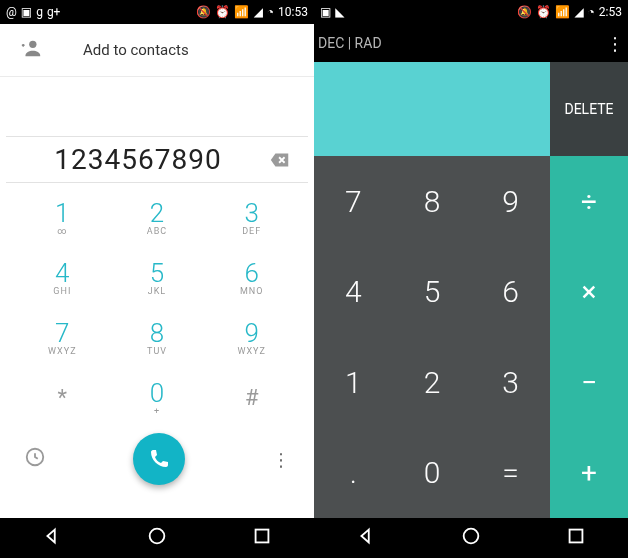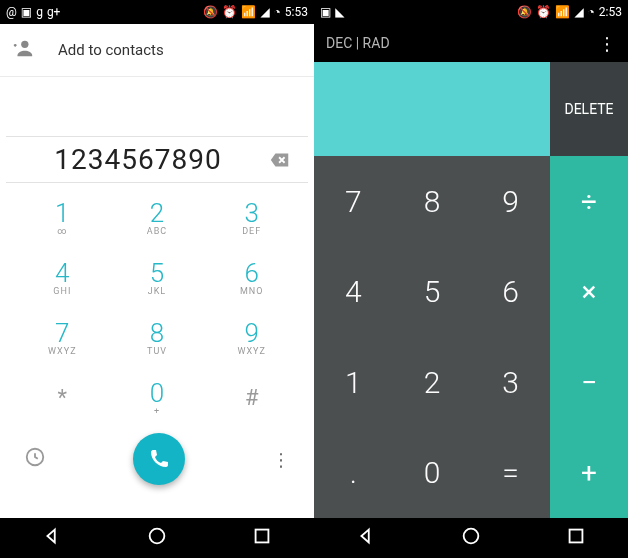--- a/index.html
+++ b/index.html
@@ -5,38 +5,38 @@
 *{box-sizing:border-box;margin:0;padding:0;font-family:Roboto,Arial,sans-serif}
 body{background:#fff;width:628px;height:558px;display:flex}
 .phone{width:314px;height:558px;display:flex;flex-direction:column;position:relative}
 .status{height:24px;background:#000;color:#fff;display:flex;align-items:center;justify-content:space-between;padding:0 6px;font-size:12px}
 .status .left{display:flex;gap:4px;align-items:center}
 .status .right{display:flex;gap:4px;align-items:center}
 .nav{height:40px;background:#000;display:flex;align-items:center;justify-content:space-around}
 .nav svg{width:22px;height:22px;stroke:#fff;fill:none;stroke-width:2}
 
 .dialer{flex:1;background:#fff;display:flex;flex-direction:column}
-.contactbar{height:52px;display:flex;align-items:center;padding:0 12px;gap:24px;box-shadow:0 1px 0 rgba(0,0,0,.08)}
+.contactbar{height:52px;display:flex;align-items:center;padding:0 20px;gap:41px;box-shadow:0 1px 0 rgba(0,0,0,.08)}
 .contactbar .ic{color:#777}
 .contactlabel{font-size:15px;color:#333}
 .numrow{display:flex;align-items:center;justify-content:space-between;padding:6px 14px;border-top:1px solid #e2e2e2;border-bottom:1px solid #e2e2e2;margin: 60px 6px 0 6px;gap:10px}
 .numval{font-size:28px;letter-spacing:1px;color:#222;flex:1;text-align:center}
 .backx{width:28px;height:22px;color:#888}
 .pad{display:grid;grid-template-columns:repeat(3,1fr);padding:8px 18px 4px;row-gap:8px;column-gap:6px;text-align:center}
 .key{display:flex;flex-direction:column;align-items:center;justify-content:center;height:52px}
 .kn{font-size:26px;color:#27b8c8;font-weight:300}
 .ksub{font-size:9px;color:#9a9a9a;letter-spacing:1px;margin-top:-2px}
 .symbol{font-size:22px;color:#9a9a9a}
 .bottombar{display:flex;align-items:center;justify-content:space-between;padding:6px 24px 10px}
 .fab{width:52px;height:52px;border-radius:50%;background:#12b4c6;display:flex;align-items:center;justify-content:center;box-shadow:0 3px 6px rgba(0,0,0,.3)}
 .dots{font-size:18px;color:#666}
 .recents{color:#888}
 
 .calc{flex:1;display:flex;flex-direction:column;background:#000}
-.modebar{height:38px;background:#000;color:#b6b6b6;font-size:14px;display:flex;align-items:center;padding:0 12px;justify-content:space-between}
+.modebar{height:38px;background:#000;color:#b6b6b6;font-size:14px;display:flex;align-items:center;padding:0 4px;justify-content:space-between}
 .disp{height:94px;background:#59d2d2;display:flex}
 .dispmain{flex:1}
 .delbtn{width:78px;background:#3a4041;color:#fff;font-size:14px;display:flex;align-items:center;justify-content:center}
 .keys{flex:1;display:flex}
 .numpad{flex:1;background:#4c4f50;display:grid;grid-template-columns:repeat(3,1fr);grid-template-rows:repeat(4,1fr)}
 .numpad .ck{display:flex;align-items:center;justify-content:center;color:#fcfcfc;font-size:30px;font-weight:300}
 .opcol{width:78px;background:#2fb9a3;display:grid;grid-template-rows:repeat(4,1fr)}
 .opcol .ck{display:flex;align-items:center;justify-content:center;color:#fff;font-size:28px}
 </style>
 </head>
@@ -49,21 +49,21 @@
       <span>▣</span>
       <span>g</span>
       <span>g+</span>
     </div>
     <div class="right">
       <span>🔕</span>
       <span>⏰</span>
       <span>📶</span>
       <span>◢</span>
       <span>◔</span>
-      <span>5:53</span>
+      <span>10:53</span>
     </div>
   </div>
 
   <div class="dialer">
     <div class="contactbar">
       <span class="ic">
         <svg width="22" height="22" viewBox="0 0 24 24" fill="#888">
             <circle cx="14" cy="8" r="4"></circle>
             <path d="M6 20c0-3 4-5 8-5s8 2 8 5v1H6z"></path>
             <path d="M2 9h3M3.5 7.5v3" stroke="#888" stroke-width="1.5"></path>

